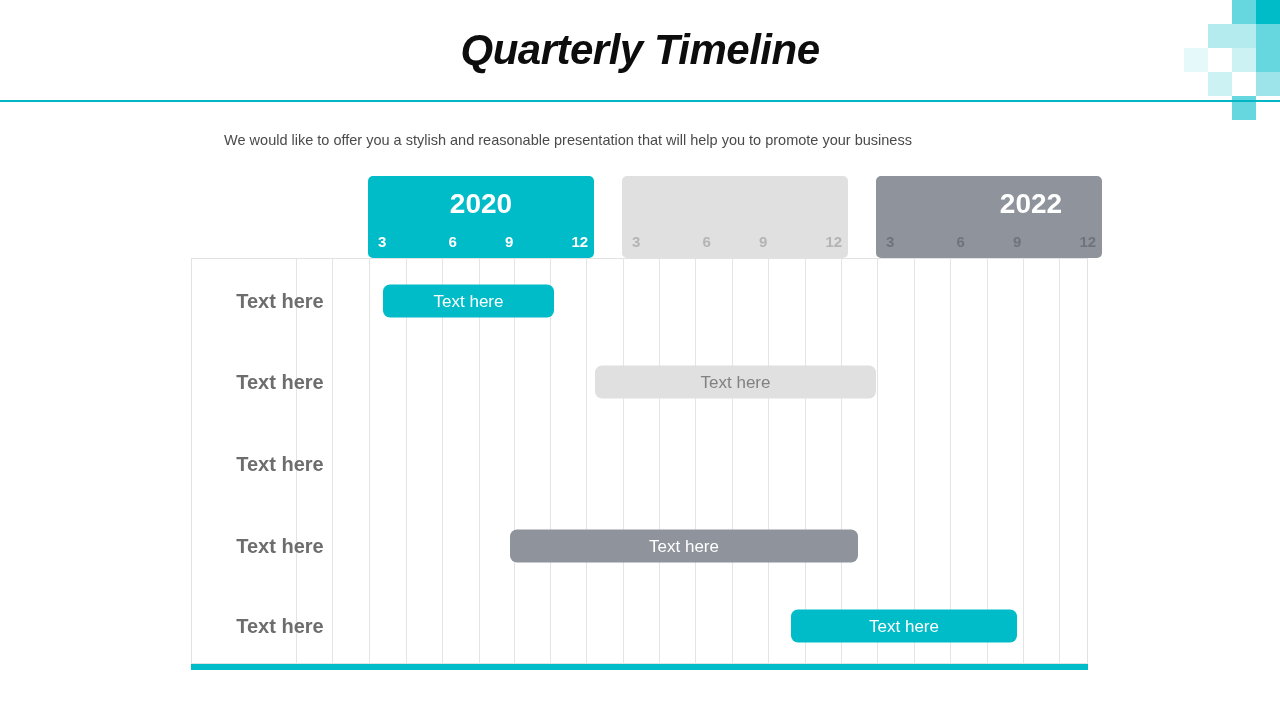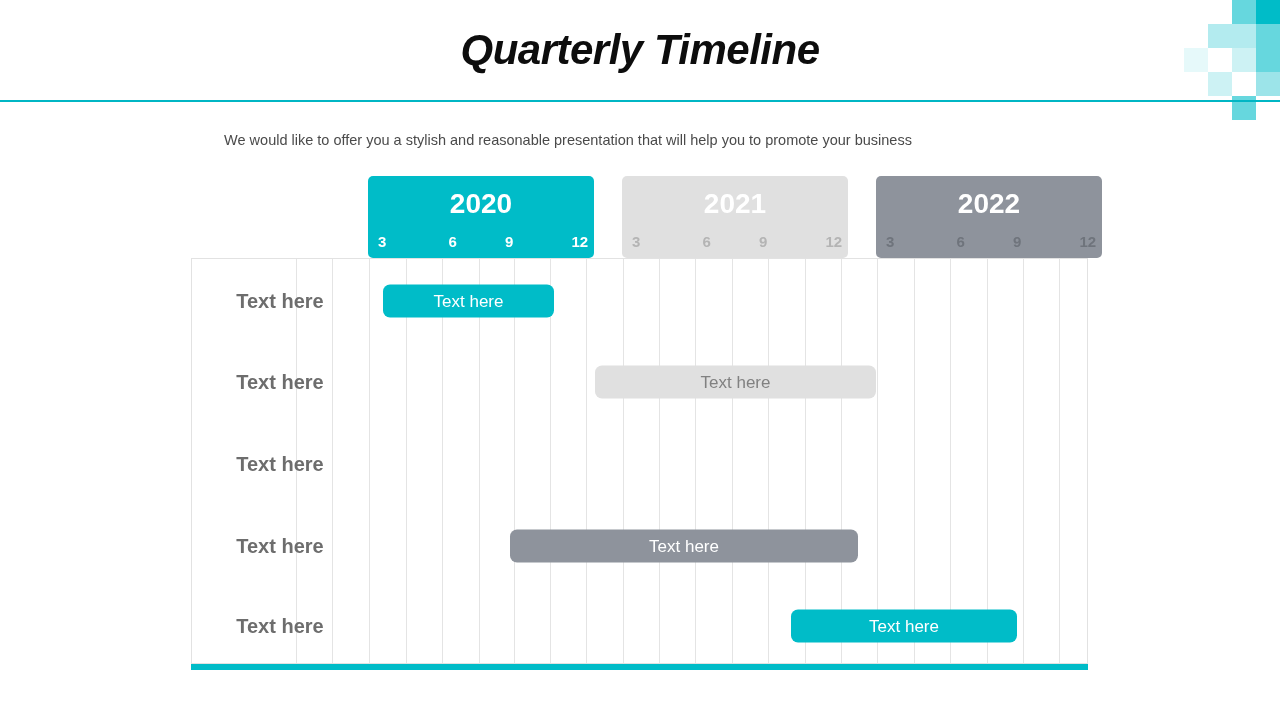--- a/index.html
+++ b/index.html
@@ -208,30 +208,29 @@
 <div class="year-card" style="left: 368px; width: 226px; background: rgb(0, 188, 200);">
       <div class="year-label" style="color: rgb(255, 255, 255);">2020</div>
       <div class="year-months">
         <div class="m" style="color: rgb(255, 255, 255); left: 14.25px;">3</div>
         <div class="m" style="color: rgb(255, 255, 255); left: 84.75px;">6</div>
         <div class="m" style="color: rgb(255, 255, 255); left: 141.25px;">9</div>
         <div class="m" style="color: rgb(255, 255, 255); left: 211.75px;">12</div>
       </div>
     </div>
     <div class="year-card" style="left: 622px; width: 226px; background: rgb(224, 224, 224);">
-      <div class="year-label" style="color: rgb(255, 255, 255);">2021</div>
       <div class="year-months">
         <div class="m" style="color: rgb(180, 180, 180); left: 14.25px;">3</div>
         <div class="m" style="color: rgb(180, 180, 180); left: 84.75px;">6</div>
         <div class="m" style="color: rgb(180, 180, 180); left: 141.25px;">9</div>
         <div class="m" style="color: rgb(180, 180, 180); left: 211.75px;">12</div>
       </div>
     </div>
     <div class="year-card" style="left: 876px; width: 226px; background: rgb(142, 147, 156);">
-      <div class="year-label" style="color: rgb(255, 255, 255);">2022</div>
+      <div class="year-label" style="color: rgb(255, 255, 255); margin-left: 42px;">2022</div>
       <div class="year-months">
         <div class="m" style="color: rgb(111, 116, 124); left: 14.25px;">3</div>
         <div class="m" style="color: rgb(111, 116, 124); left: 84.75px;">6</div>
         <div class="m" style="color: rgb(111, 116, 124); left: 141.25px;">9</div>
         <div class="m" style="color: rgb(111, 116, 124); left: 211.75px;">12</div>
       </div>
     </div>
     <div class="row-label" style="top: 301px;">Text here</div>
     <div class="task-bar" style="left: 383px; width: 171px; top: 301px; background: rgb(0, 188, 200);">
       <span style="color: rgb(255, 255, 255);">Text here</span>

